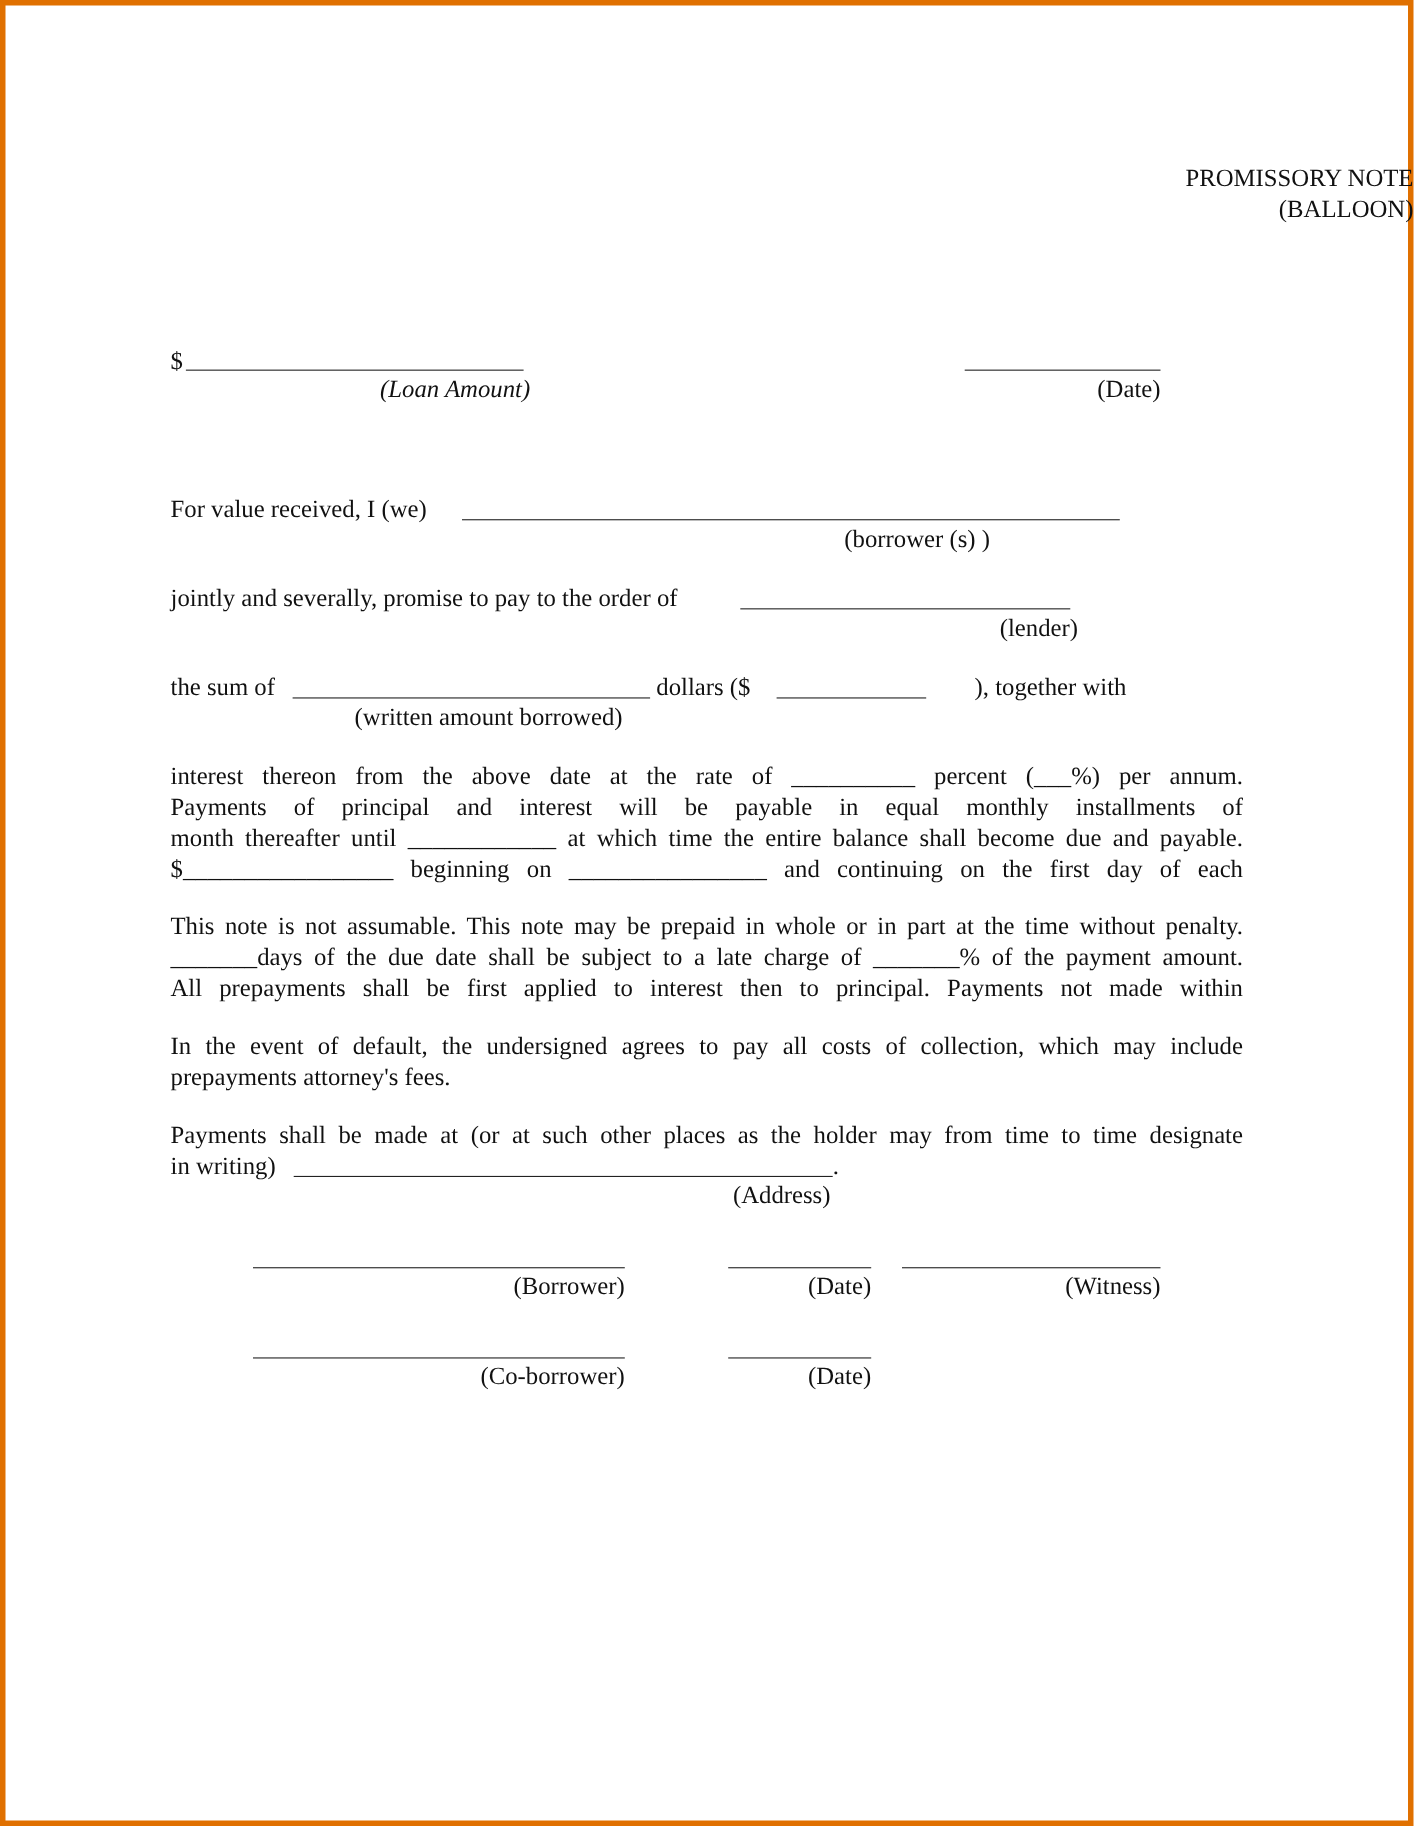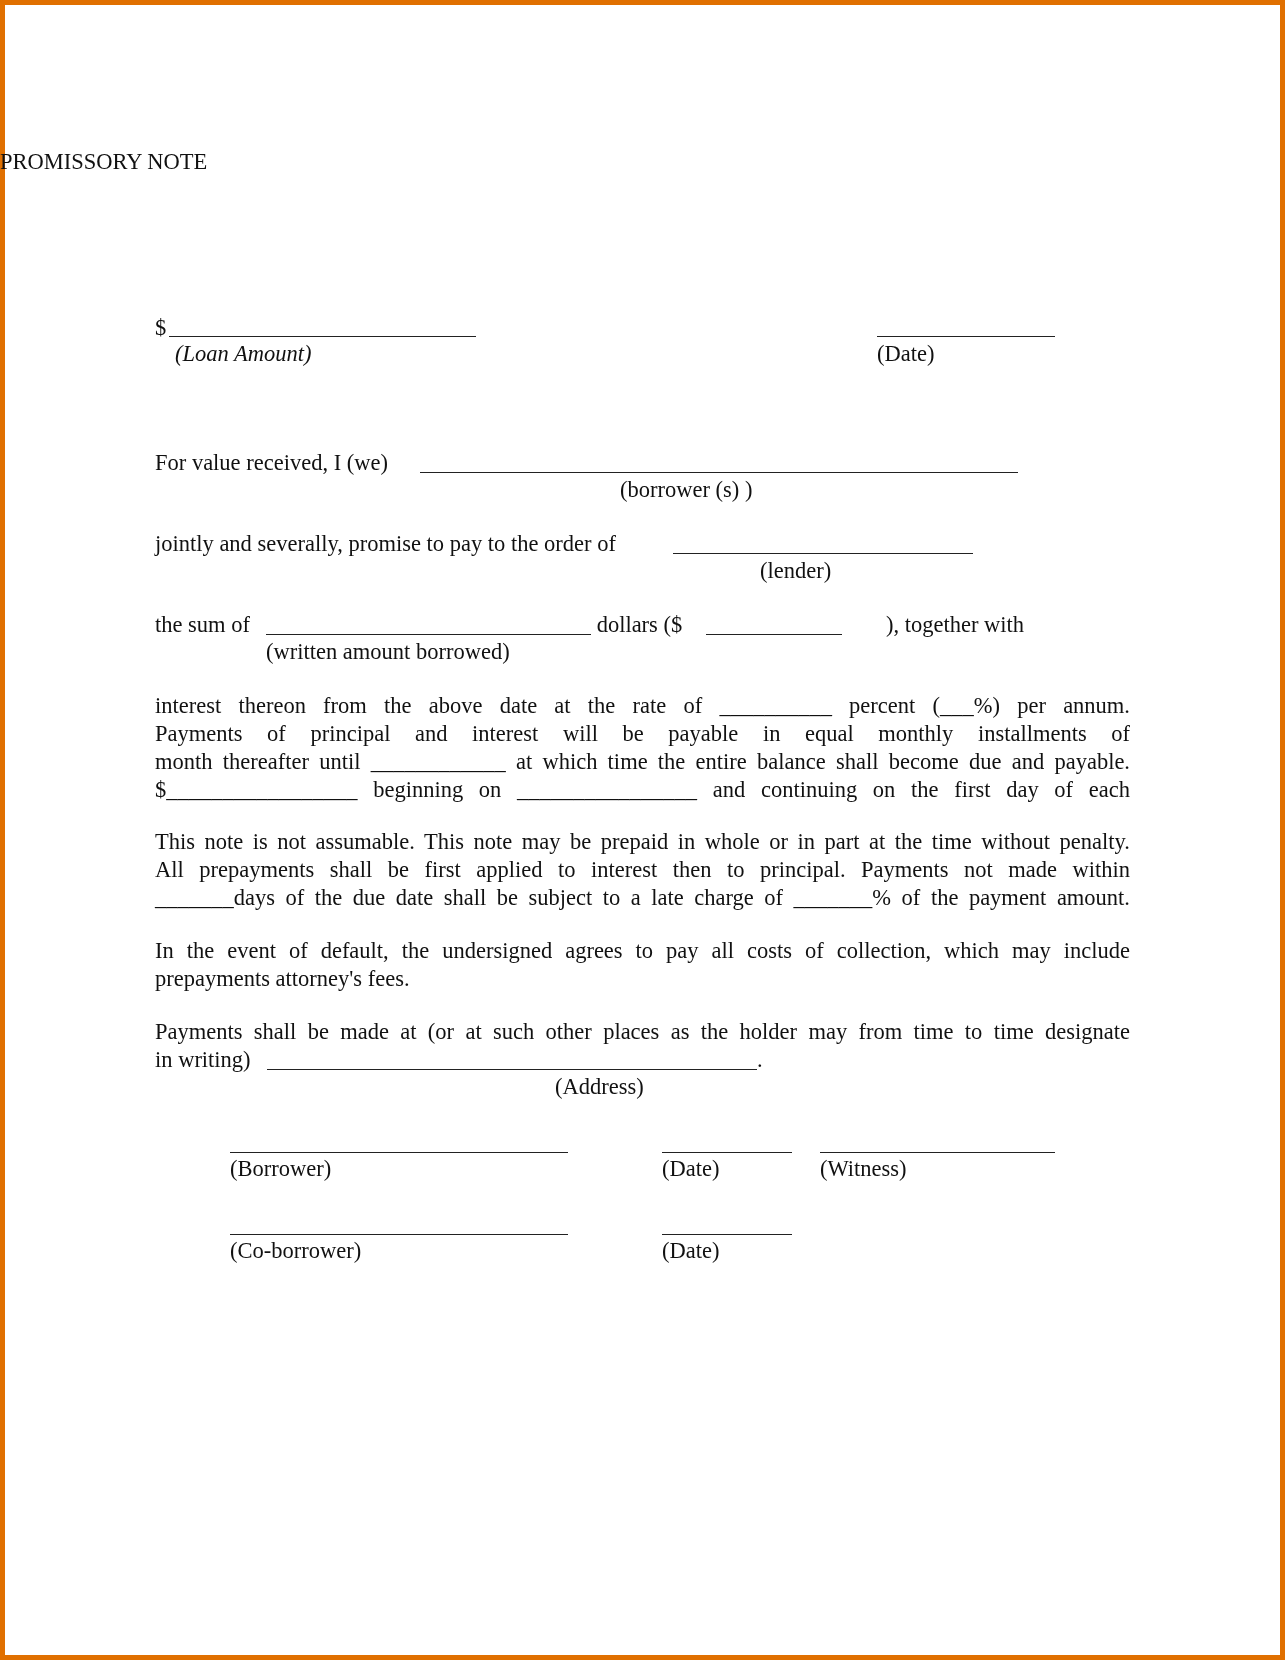--- a/index.html
+++ b/index.html
@@ -7,34 +7,35 @@
   .frame {
     position: absolute; left: 0; top: 0; width: 1285px; height: 1660px;
     box-sizing: border-box; border: 5px solid #e07000; background: #ffffff;
   }
   .doc {
     position: absolute; left: 0; top: 0; width: 1285px; height: 1660px;
     font-family: "Liberation Serif", "DejaVu Serif", serif;
     font-size: 22.5px; color: #111111; line-height: 28px;
   }
   .abs { position: absolute; white-space: pre; }
-  .center { text-align: left; }
+  .center { text-align: right; }
   .line { position: absolute; border-top: 1.5px solid #222; height: 0; }
   .just { position: absolute; left: 155px; width: 975px; text-align: justify; text-align-last: left; }
   .row { display: block; text-align: justify; text-align-last: justify; }
   .row.left { text-align-last: left; }
 </style>
 </head>
 <body>
 
 <div class="frame"></div>
 
 <div class="doc">
 
   <div class="abs center" style="left:0;width:1285px;top:148px;">PROMISSORY NOTE</div>
+  <div class="abs center" style="left:0;width:1285px;top:176px;">(BALLOON)</div>
 
   <div class="abs" style="left:155px;top:314px;">$</div>
   <div class="line" style="left:169px;top:336px;width:307px;"></div>
   <div class="abs center" style="left:175px;width:307px;top:340px;font-style:italic;">(Loan Amount)</div>
 
   <div class="line" style="left:877px;top:336px;width:178px;"></div>
   <div class="abs center" style="left:877px;width:178px;top:340px;">(Date)</div>
 
   <div class="abs" style="left:155px;top:449px;">For value received, I (we) </div>
   <div class="line" style="left:420px;top:472px;width:598px;"></div>
@@ -53,22 +54,22 @@
 
   <div class="just" style="top:692px;">
     <span class="row">interest thereon from the above date at the rate of __________ percent (___%) per annum.</span>
     <span class="row">Payments of principal and interest will be payable in equal monthly installments of</span>
     <span class="row">month thereafter until ____________ at which time the entire balance shall become due and payable.</span>
     <span class="row">$_________________ beginning on ________________ and continuing on the first day of each</span>
   </div>
 
   <div class="just" style="top:828px;">
     <span class="row">This note is not assumable.  This note may be prepaid in whole or in part at the time without penalty.</span>
+    <span class="row">_______days of the due date shall be subject to a late charge of _______% of the payment amount.</span>
     <span class="row">All prepayments shall be first applied to interest then to principal.  Payments not made within</span>
-    <span class="row">_______days of the due date shall be subject to a late charge of _______% of the payment amount.</span>
   </div>
 
   <div class="just" style="top:937px;">
     <span class="row">In the event of default, the undersigned agrees to pay all costs of collection, which may include</span>
     <span class="row left">prepayments attorney's fees.</span>
   </div>
 
   <div class="just" style="top:1018px;">
     <span class="row">Payments shall be made at (or at such other places as the holder may from time to time designate</span>
   </div>

